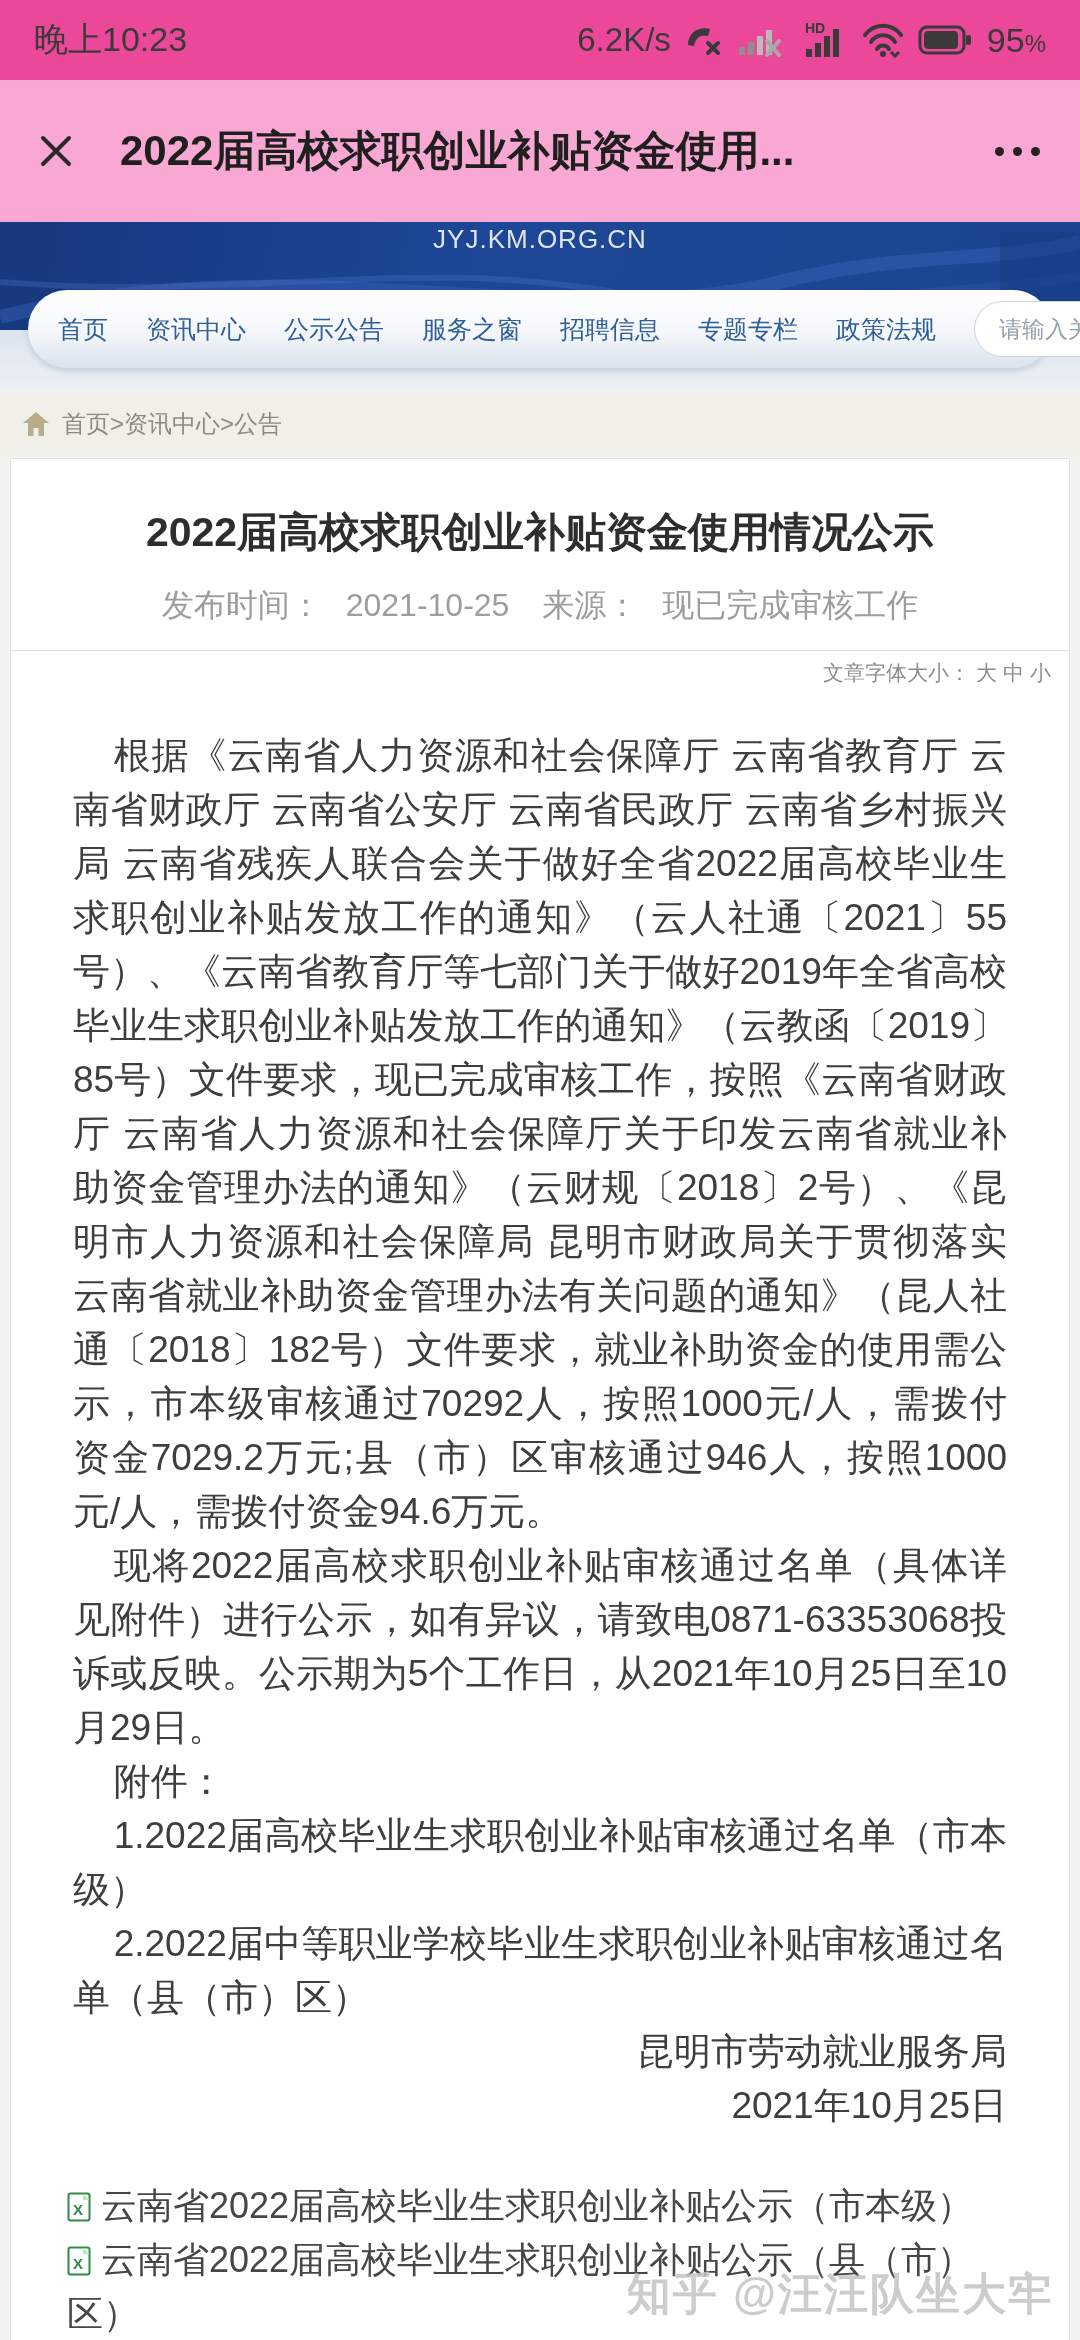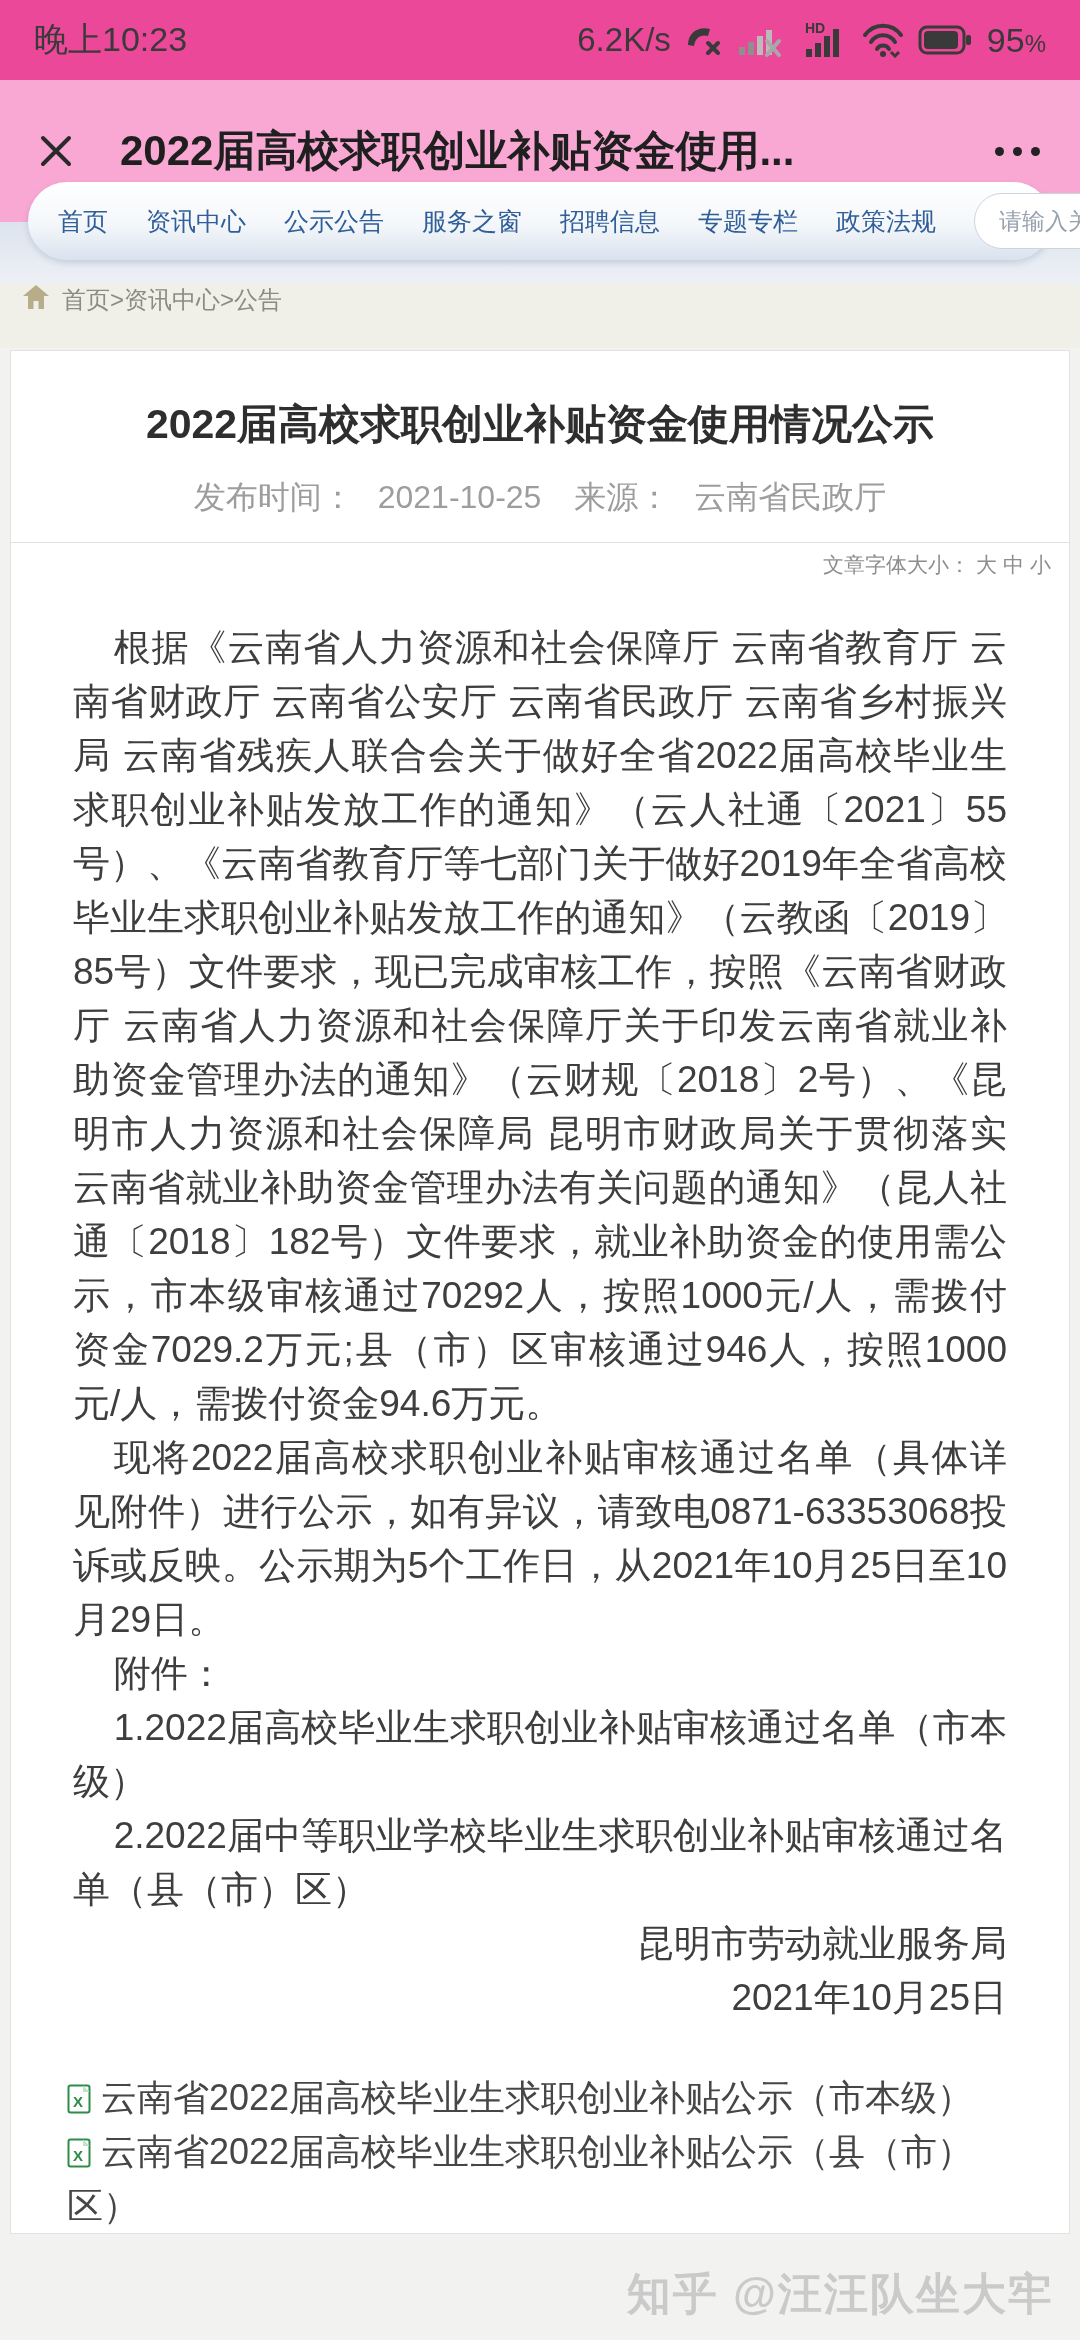--- a/index.html
+++ b/index.html
@@ -30,21 +30,21 @@
   .nav-wrap { position:relative; height:62px; background:linear-gradient(180deg,#dde4ee,#edf0f5); }
   .nav-pill { position:absolute; left:28px; right:28px; top:-40px; height:78px; border-radius:40px;
               background:linear-gradient(180deg,#ffffff 0%,#f4f7fa 55%,#d9e2ee 100%);
               box-shadow:0 3px 6px rgba(40,70,120,.18); display:flex; align-items:center; padding:0 30px; }
   .nav-item { font-size:25px; color:#2f5e99; margin-right:38px; white-space:nowrap; }
   .search-box { margin-left:auto; width:300px; height:56px; border:1px solid #ccd4de; border-radius:28px; background:#fff; display:flex; align-items:center; padding:0 18px 0 24px; }
   .search-box input { border:none; outline:none; flex:1; min-width:0; font-size:23px; color:#444; background:transparent; font-family:inherit; }
   .search-box input::placeholder { color:#98a2ae; }
 
   
-  .breadcrumb { height:64px; background:#f1f0e8; display:flex; padding:0 22px; }
+  .breadcrumb { height:64px; background:#f1f0e8; display:flex; align-items:center; padding:0 22px; }
   .breadcrumb-text { font-size:24px; color:#8b8b82; margin-left:12px; }
 
   
   .card { margin:2px 10px 0; background:#fff; border:1px solid #e2e2e2; }
   .article-title { text-align:center; font-size:41px; font-weight:bold; color:#2e2e2e; padding:46px 40px 0; }
   .article-meta { text-align:center; font-size:32px; color:#9d9d9d; margin-top:24px; padding-bottom:22px; }
   .article-meta span { margin:0 12px; }
   .meta-divider { border-top:1px solid #e0e0e0; }
   .fontsize-row { text-align:right; padding:8px 18px 0; font-size:21px; color:#8d8d8d; }
   .fontsize-row .fs-opt { margin-left:6px; }
@@ -107,20 +107,29 @@
       <path d="M7 7 L33 33 M33 7 L7 33" stroke="#2a2a2a" stroke-width="4" stroke-linecap="round"></path>
     </svg>
     <div class="app-title">2022届高校求职创业补贴资金使用...</div>
     <div class="more-dots">
         <i></i>
         <i></i>
         <i></i>
       </div>
   </div>
 
+  <div class="banner">
+    <svg class="deco" width="1080" height="108" viewBox="0 0 1080 108" preserveAspectRatio="none">
+      <path d="M0 95 C 300 20 560 115 780 60 C 900 30 1000 40 1080 20" fill="none" stroke="#3a63b8" stroke-width="14" opacity="0.45"></path>
+      <path d="M200 108 C 480 40 700 108 1080 55" fill="none" stroke="#2c54a8" stroke-width="10" opacity="0.5"></path>
+      <path d="M0 60 C 250 80 420 30 640 75" fill="none" stroke="#4a6fc0" stroke-width="6" opacity="0.35"></path>
+      <rect x="1000" y="10" width="80" height="98" fill="#163a80" opacity="0.5"></rect>
+    </svg>
+    <div class="site-domain">JYJ.KM.ORG.CN</div>
+  </div>
 
   <div class="nav-wrap">
     <div class="nav-pill">
       <span class="nav-item">首页</span>
       <span class="nav-item">资讯中心</span>
       <span class="nav-item">公示公告</span>
       <span class="nav-item">服务之窗</span>
       <span class="nav-item">招聘信息</span>
       <span class="nav-item">专题专栏</span>
       <span class="nav-item">政策法规</span>
@@ -135,21 +144,21 @@
     <svg width="28" height="26" viewBox="0 0 28 26">
       <path d="M14 1 L27 12 H22 V25 H16.5 V17 H11.5 V25 H6 V12 H1 Z" fill="#b7ad8b"></path>
     </svg>
     <span class="breadcrumb-text">首页&gt;资讯中心&gt;公告</span>
   </div>
 
   <div class="card">
     <h1 class="article-title">2022届高校求职创业补贴资金使用情况公示</h1>
     <div class="article-meta">
       <span>发布时间：</span><span>2021-10-25</span>
-      <span>来源：</span><span>云南省民政厅</span>
+      <span>来源：</span><span>现已完成审核工作</span>
     </div>
     <div class="meta-divider"></div>
     <div class="fontsize-row">
       <span>文章字体大小：</span><span class="fs-opt">大</span><span class="fs-opt">中</span><span class="fs-opt">小</span>
     </div>
 
     <div class="article-body">
       <p>根据《云南省人力资源和社会保障厅 云南省教育厅 云南省财政厅 云南省公安厅 云南省民政厅 云南省乡村振兴局 云南省残疾人联合会关于做好全省2022届高校毕业生求职创业补贴发放工作的通知》（云人社通〔2021〕55号）、《云南省教育厅等七部门关于做好2019年全省高校毕业生求职创业补贴发放工作的通知》（云教函〔2019〕85号）文件要求，现已完成审核工作，按照《云南省财政厅 云南省人力资源和社会保障厅关于印发云南省就业补助资金管理办法的通知》（云财规〔2018〕2号）、《昆明市人力资源和社会保障局 昆明市财政局关于贯彻落实云南省就业补助资金管理办法有关问题的通知》（昆人社通〔2018〕182号）文件要求，就业补助资金的使用需公示，市本级审核通过70292人，按照1000元/人，需拨付资金7029.2万元;县（市）区审核通过946人，按照1000元/人，需拨付资金94.6万元。</p>
       <p>现将2022届高校求职创业补贴审核通过名单（具体详见附件）进行公示，如有异议，请致电0871-63353068投诉或反映。公示期为5个工作日，从2021年10月25日至10月29日。</p>
       <p>附件：</p>

